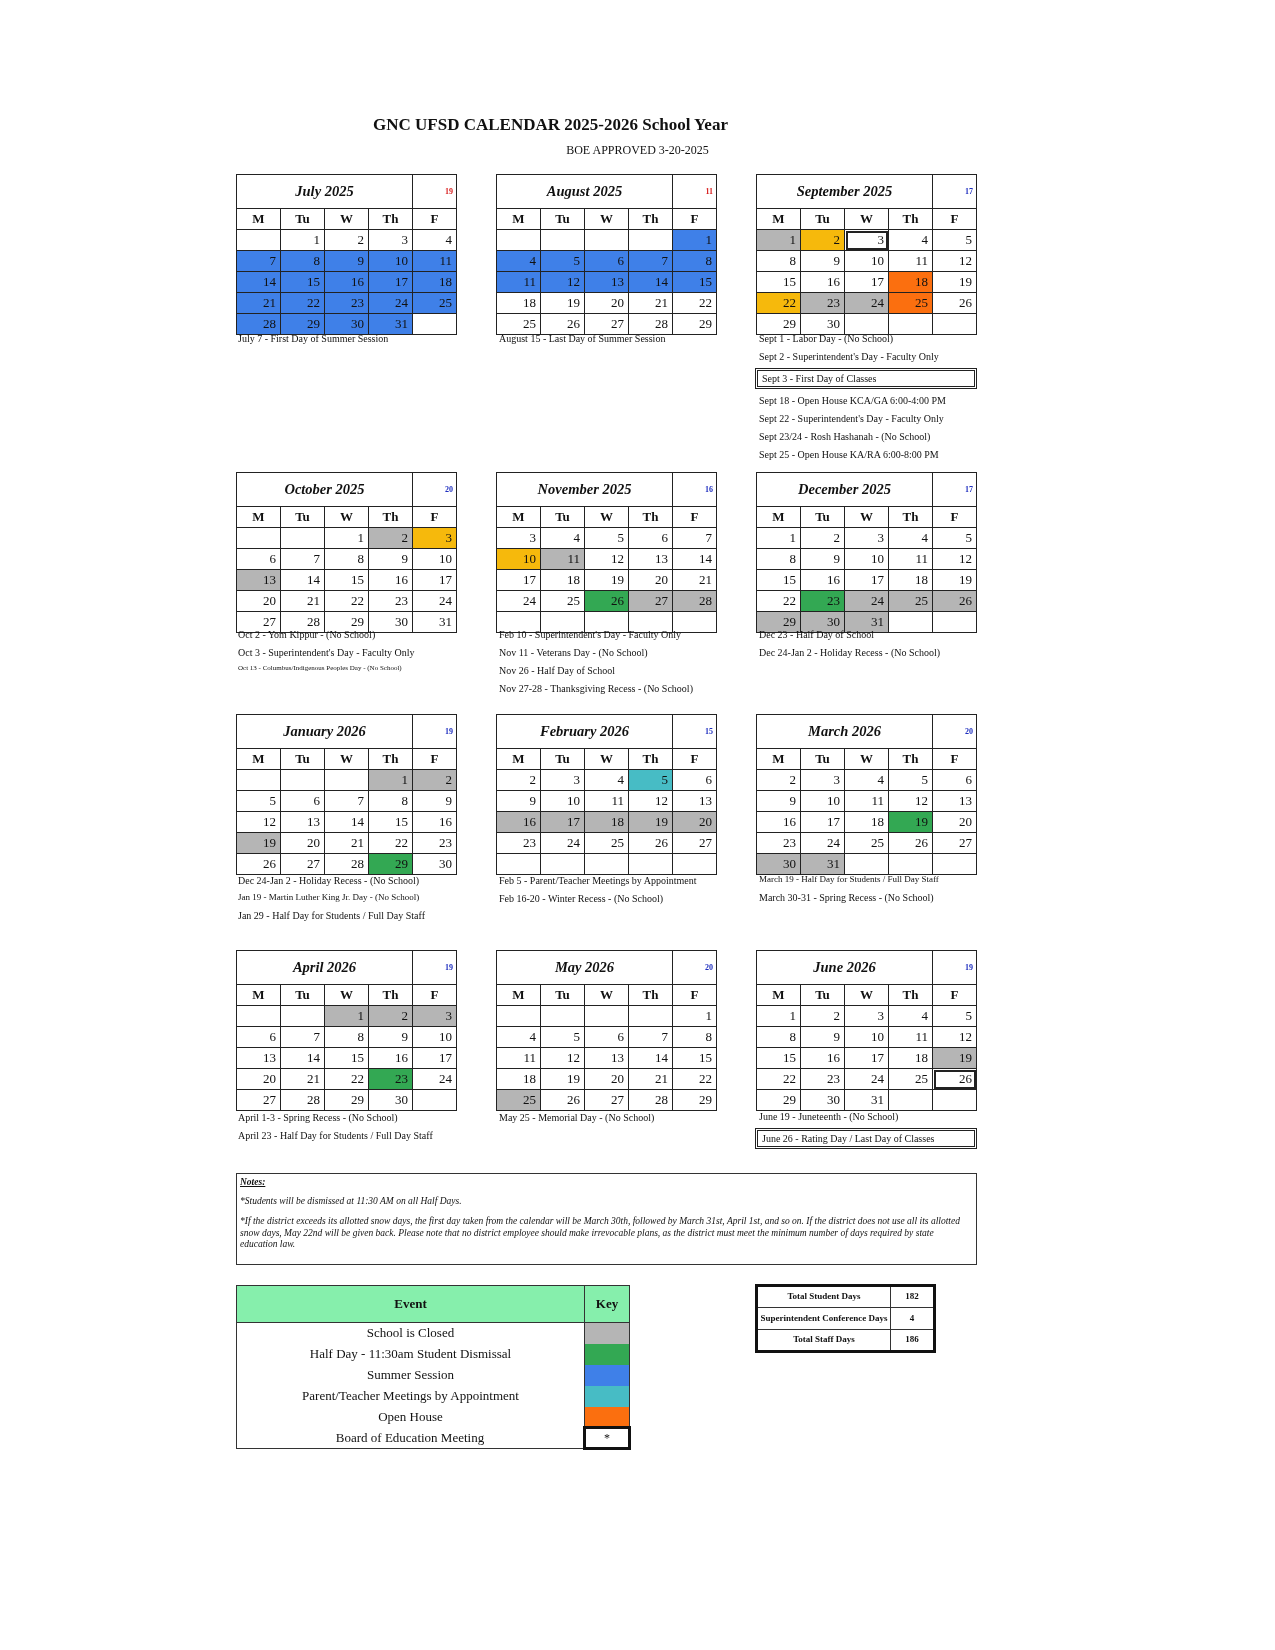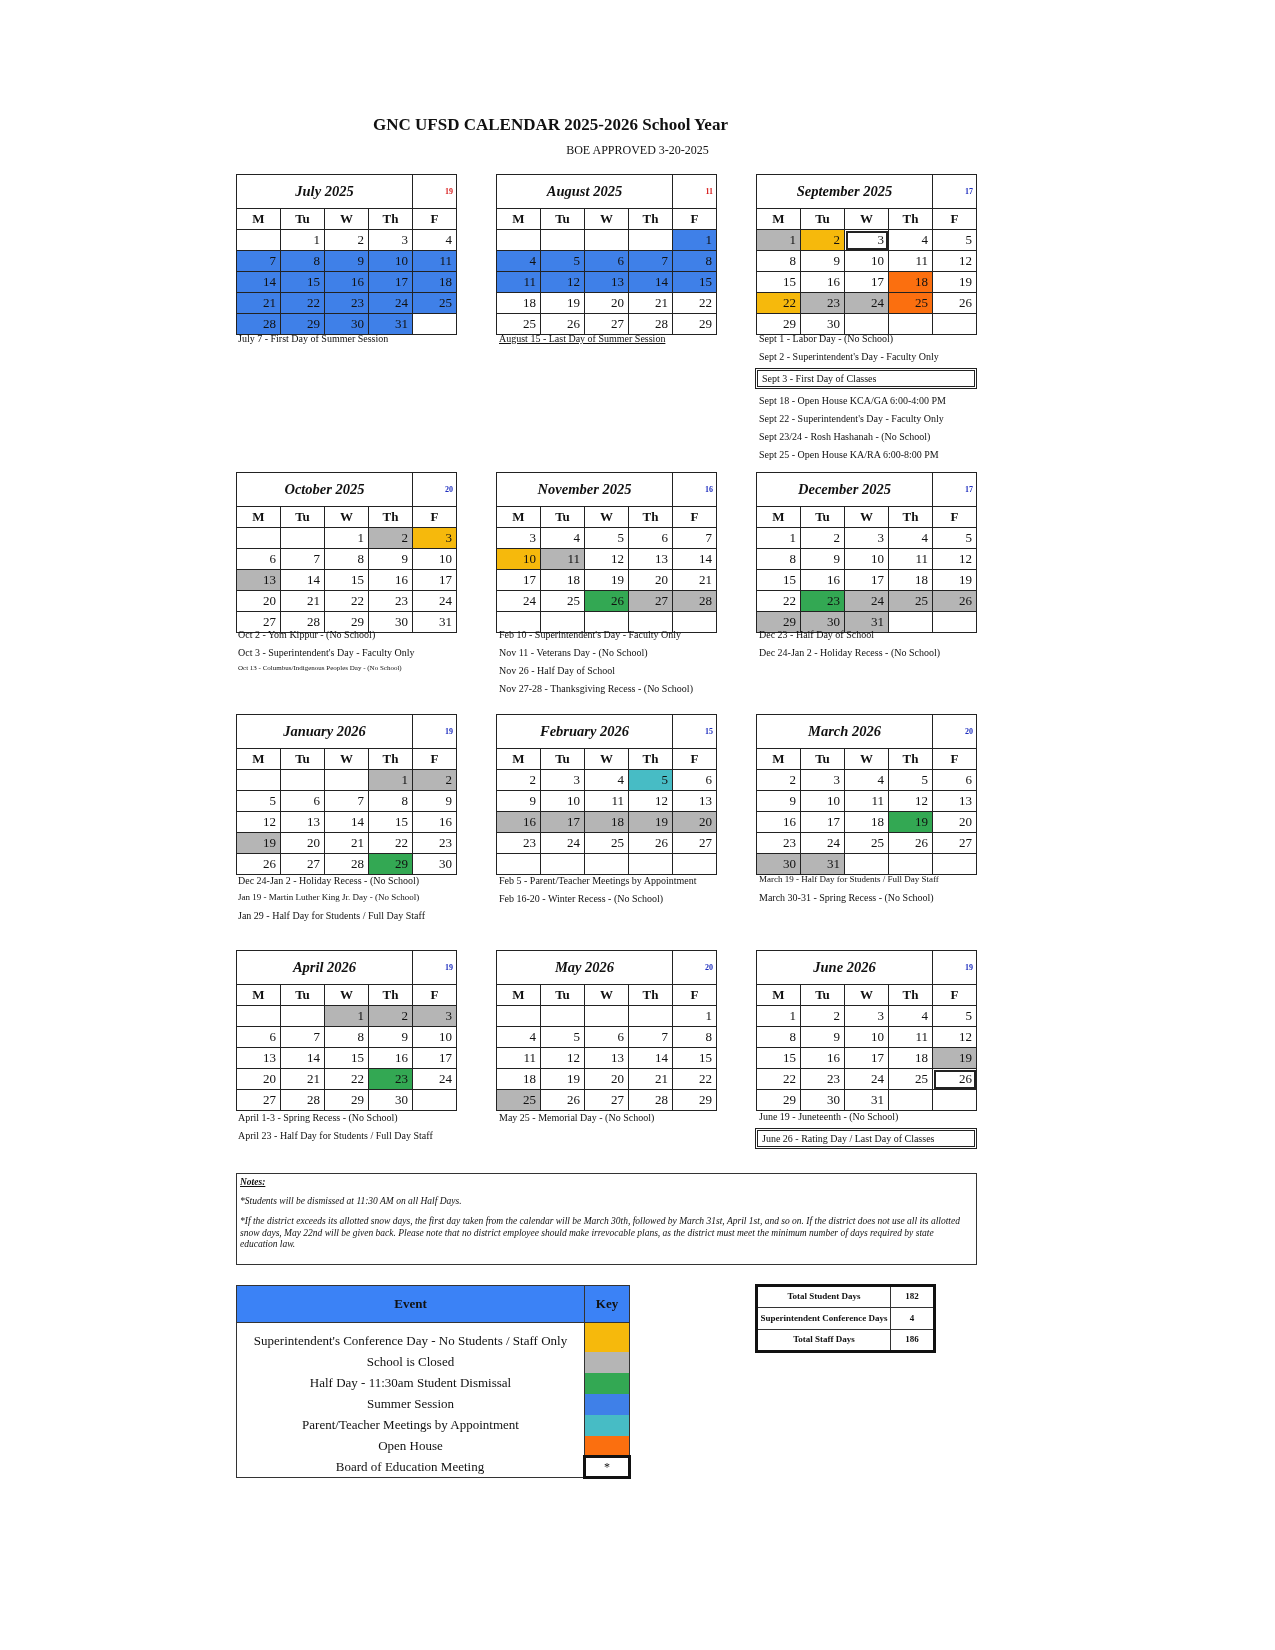--- a/index.html
+++ b/index.html
@@ -28,21 +28,21 @@
   .note { white-space: nowrap; margin-bottom: 5px; }
   .note.tiny { font-size: 7px; }
   .note.small { font-size: 9px; }
   .note.boxed { border: 3px double #222; padding: 1px 4px; width: 222px; margin-left: -4px; }
 
   .notes-box { position: absolute; left: 236px; top: 1173px; width: 741px; height: 92px; border: 1px solid #333; font-style: italic; font-size: 9.5px; padding: 3px 3px; }
   .notes-box .nh { text-decoration: underline; font-weight: bold; margin-bottom: 9px; }
   .notes-box p { margin-bottom: 9px; line-height: 1.2; }
 
   table.legend { position: absolute; left: 236px; top: 1285px; width: 393px; border-collapse: collapse; table-layout: fixed; }
-  table.legend th { background: #3b82f6; font-size: 13px; font-weight: bold; border: 1px solid #333; height: 37px; }
+  table.legend th { background: #86efac; font-size: 13px; font-weight: bold; border: 1px solid #333; height: 37px; }
   table.legend td { font-size: 13px; text-align: center; height: 21px; border-left: 1px solid #333; border-right: 1px solid #333; }
   table.legend tr:last-child td { border-bottom: 1px solid #333; }
   table.legend td.sw { border-left: 1px solid #333; }
   table.legend td.sw.bd { border: 3px solid #111; font-size: 12px; }
 
   table.totals { position: absolute; left: 755px; top: 1284px; width: 178px; border-collapse: collapse; border: 3px solid #111; table-layout: fixed; }
   table.totals td { font-size: 9px; font-weight: bold; border: 1px solid #333; text-align: center; height: 22px; line-height: 1.1; }
 </style>
 </head>
 <body>
@@ -165,21 +165,21 @@
           <tr>
             <td class="">25</td>
             <td class="">26</td>
             <td class="">27</td>
             <td class="">28</td>
             <td class="">29</td>
           </tr>
         </tbody>
       </table>
     </div>
-    <div class="notes-list" style="left: 499px; top: 332px; text-decoration: underline;">
+    <div class="notes-list" style="left: 499px; top: 332px;">
       <div class="note ">August 15 - Last Day of Summer Session</div>
     </div>
     <div class="month" style="left: 756px; top: 174px;">
       <table class="cal">
         <colgroup>
           <col>
           <col>
           <col>
           <col>
           <col style="width:44px">
@@ -826,24 +826,20 @@
       <col style="width:348px">
       <col style="width:45px">
     </colgroup>
   <thead>
     <tr>
       <th>Event</th>
       <th>Key</th>
     </tr>
   </thead>
   <tbody id="legend-body">
-      <tr>
-        <td style="padding-top:8px;height:29px">Superintendent's Conference Day - No Students / Staff Only</td>
-        <td class="sw c-supt"></td>
-      </tr>
       <tr>
         <td>School is Closed</td>
         <td class="sw c-closed"></td>
       </tr>
       <tr>
         <td>Half Day - 11:30am Student Dismissal</td>
         <td class="sw c-half"></td>
       </tr>
       <tr>
         <td>Summer Session</td>

